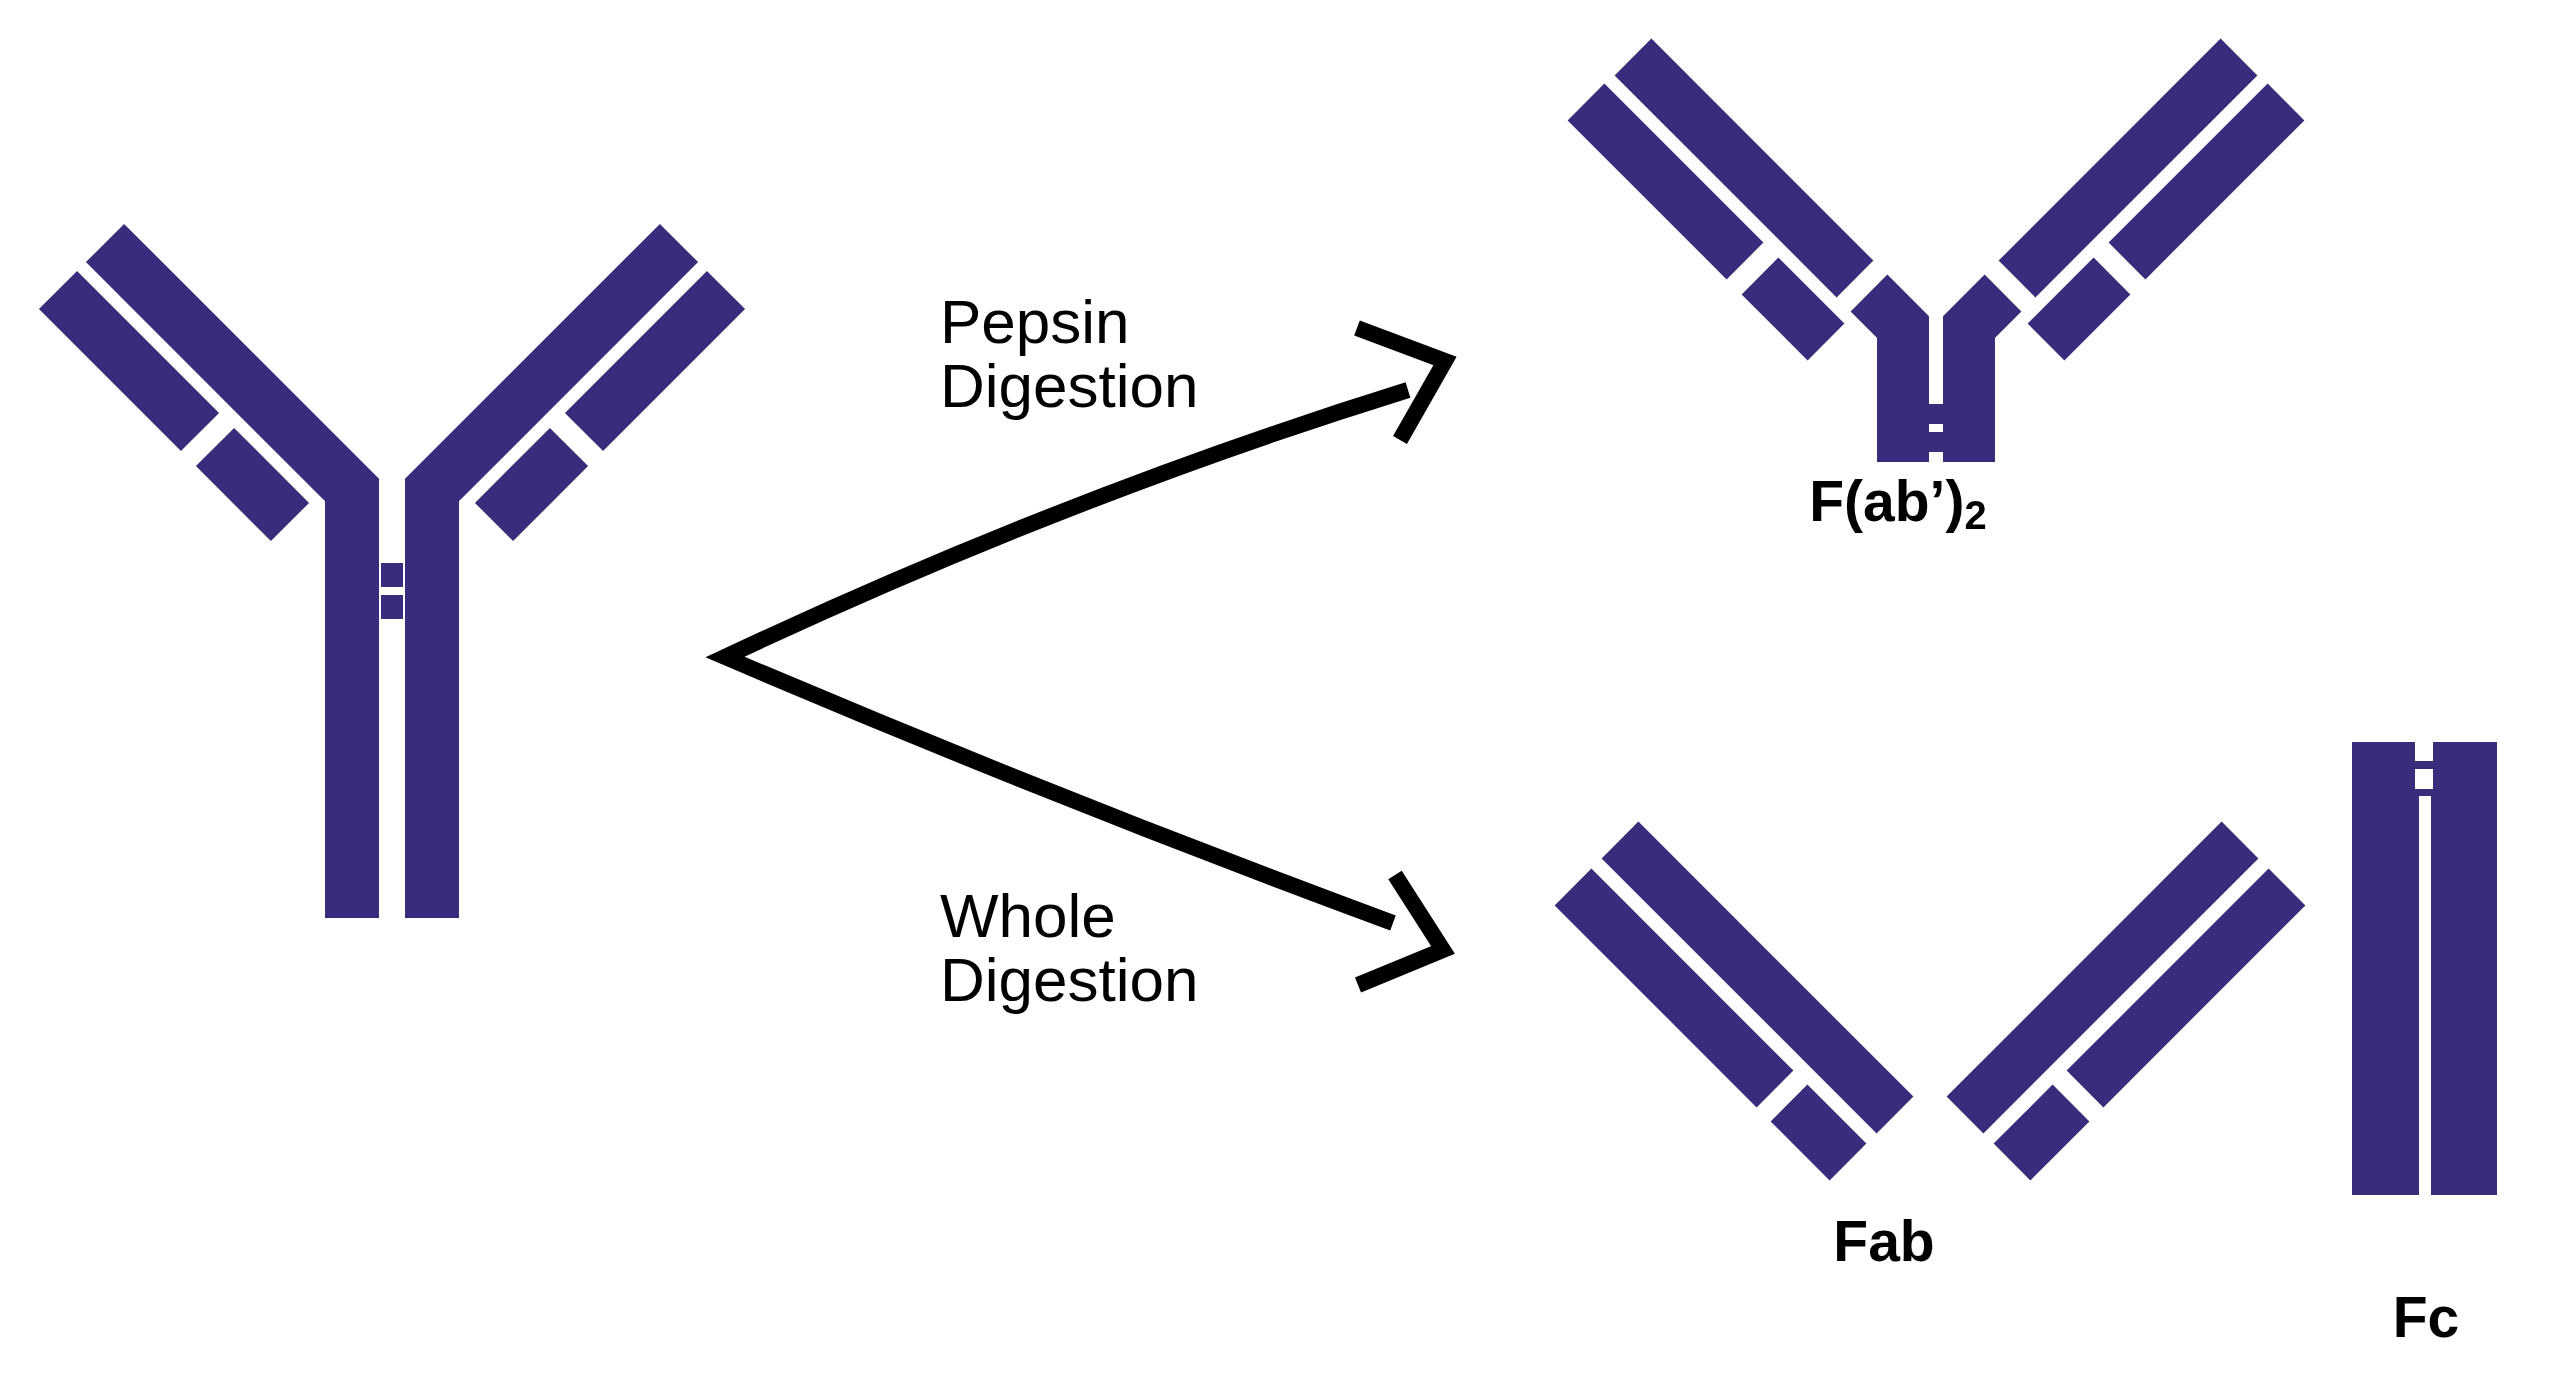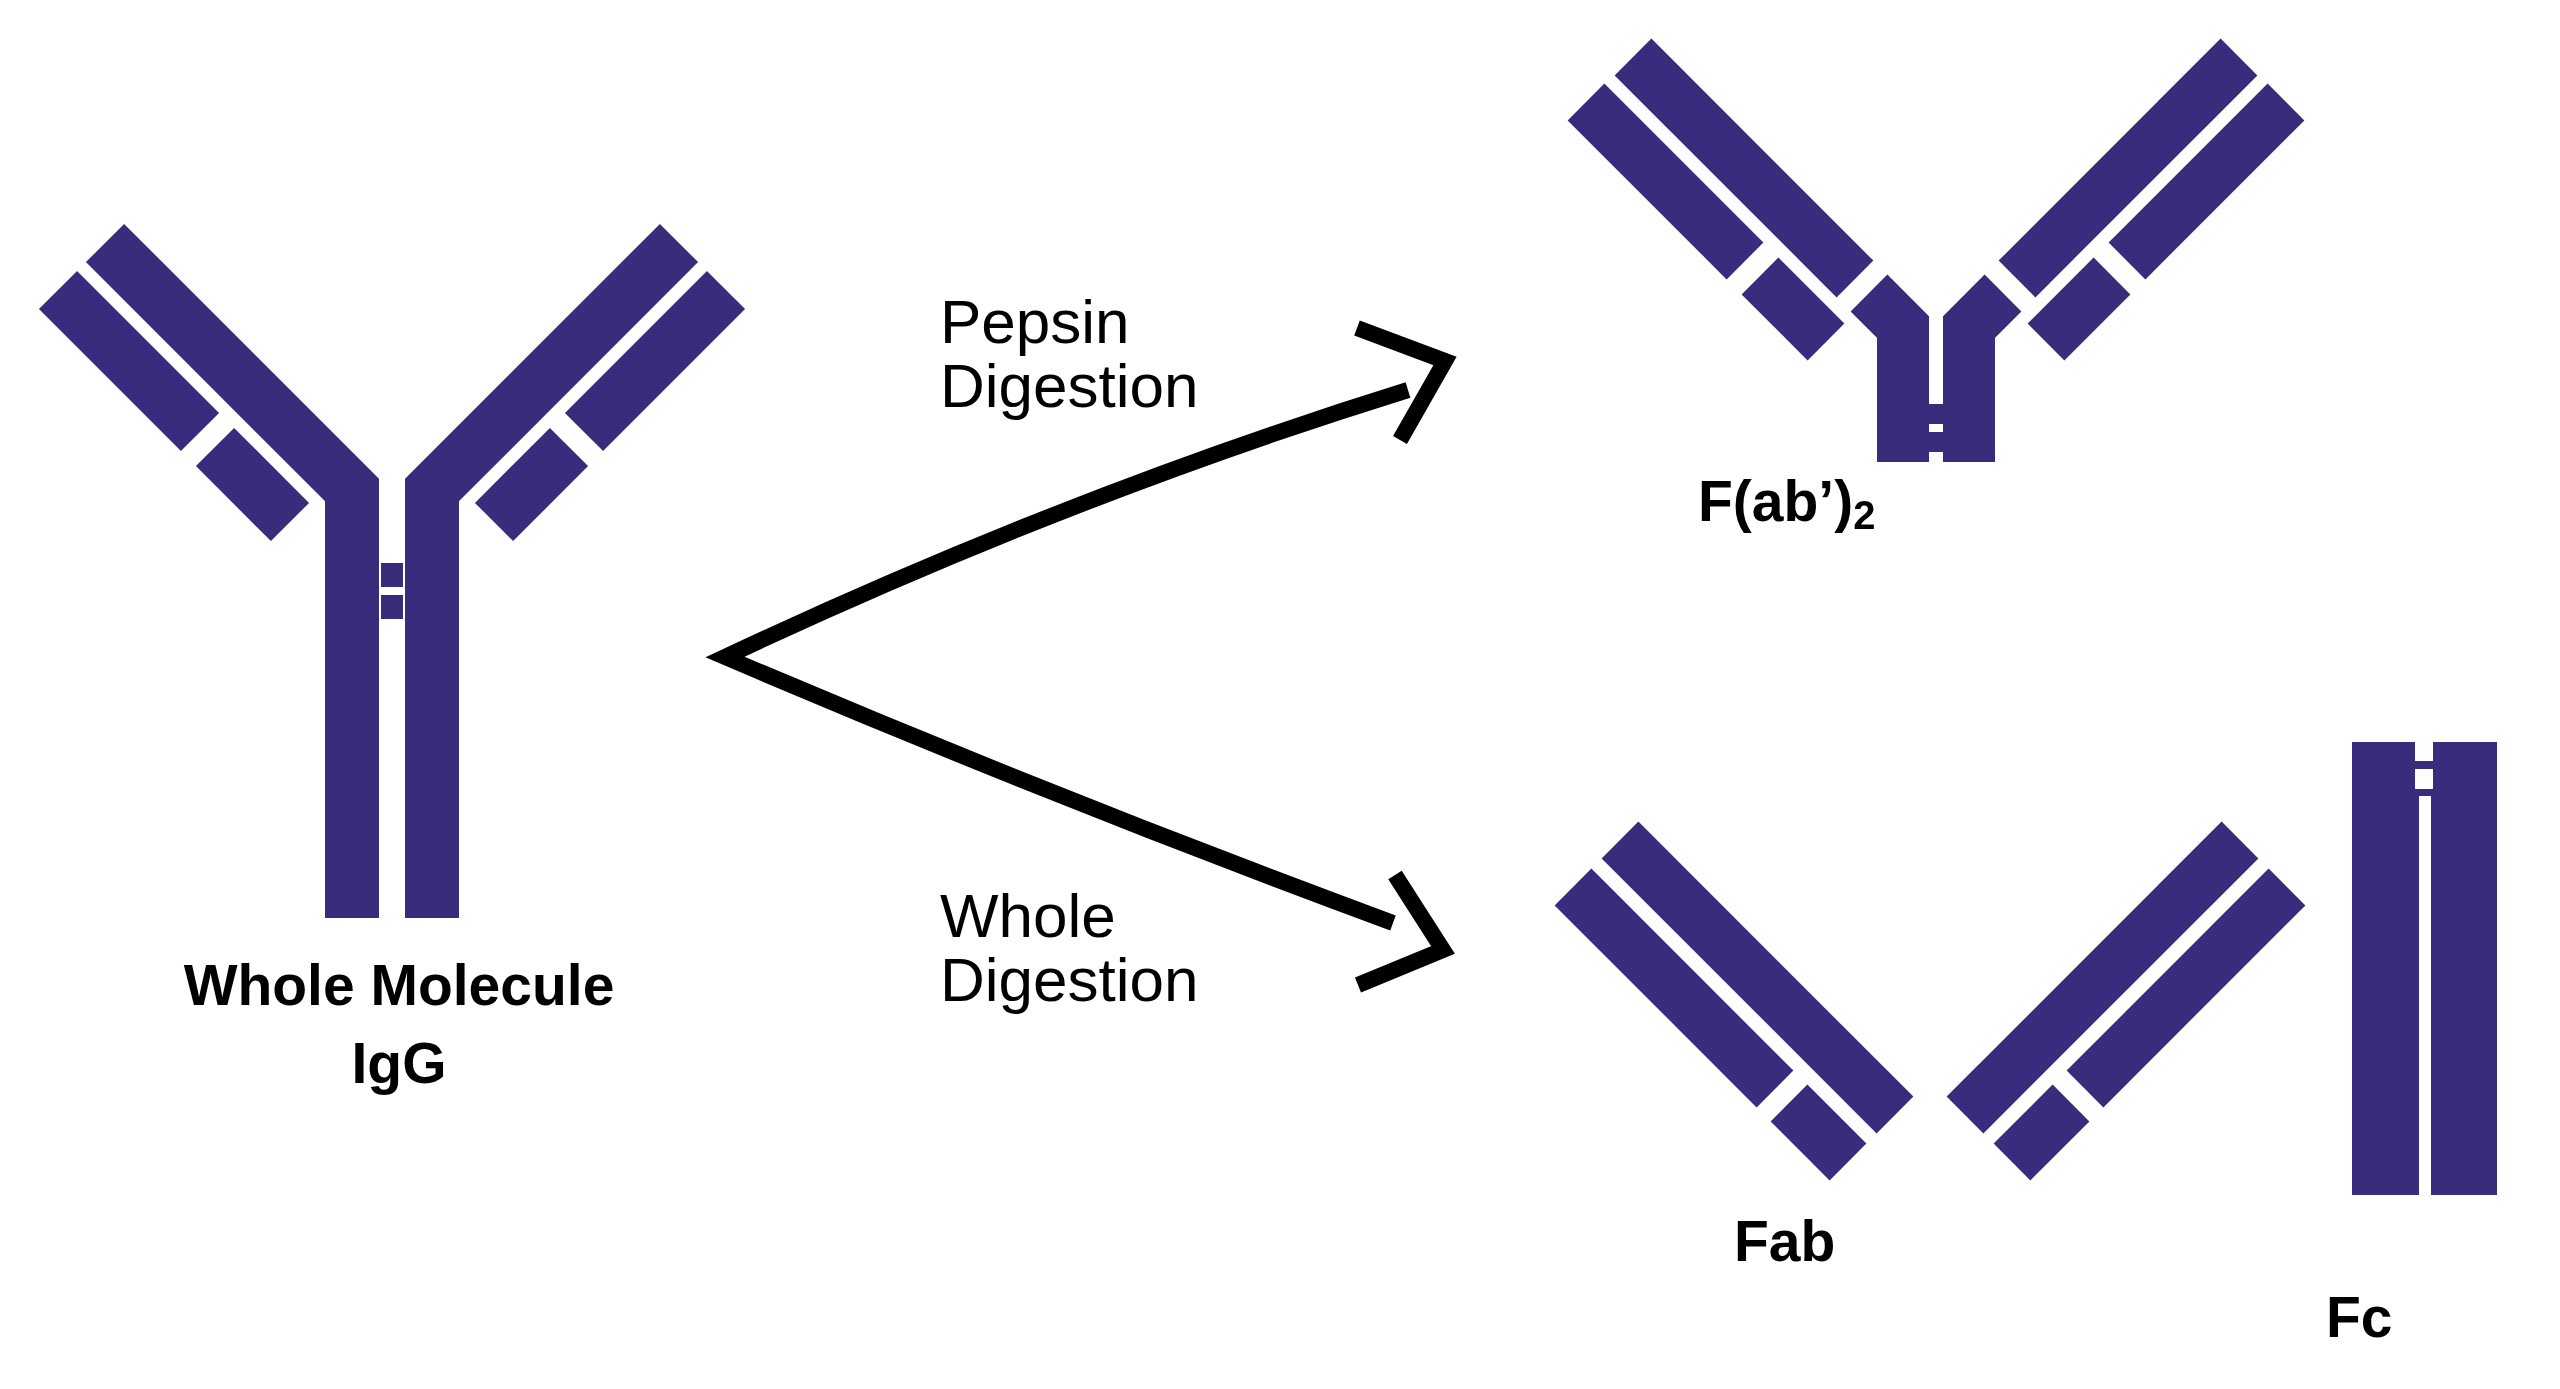--- a/index.html
+++ b/index.html
@@ -18,21 +18,21 @@
   }
   #artwork{position:absolute;left:0;top:0;width:2560px;height:1389px;}
   .antibody-stroke{stroke:var(--antibody);fill:none;stroke-linecap:butt;stroke-linejoin:miter;}
   .sw54{stroke-width:54;}
   .sw52{stroke-width:52;}
   .antibody-fill{fill:var(--antibody);stroke:none;}
   .white-fill{fill:var(--background);stroke:none;}
   .arrow-stroke{stroke:var(--arrow);fill:none;stroke-width:16;stroke-linecap:butt;stroke-linejoin:miter;}
   .label{position:absolute;color:var(--text);white-space:nowrap;}
   .enzyme-label{font-size:62px;line-height:64px;font-weight:400;text-align:left;}
-  .fragment-label{font-weight:700;font-size:57px;line-height:78px;text-align:left;}
+  .fragment-label{font-weight:700;font-size:57px;line-height:78px;text-align:center;}
   .subscript{font-size:40px;position:relative;top:8px;font-weight:700;}
   .centered{text-align:center;}
 </style>
 </head>
 <body>
 
 <div id="canvas">
 
   <svg id="artwork" viewBox="0 0 2560 1389">
 
@@ -76,24 +76,20 @@
     </g>
 
     <g>
       <rect class="antibody-fill" x="2352" y="742" width="145" height="453"></rect>
       <rect class="white-fill" x="2415" y="742" width="18" height="19"></rect>
       <rect class="white-fill" x="2415" y="769" width="18" height="20"></rect>
       <rect class="white-fill" x="2419" y="796" width="12" height="399"></rect>
     </g>
   </svg>
 
-  <div class="label fragment-label centered" style="left:99px;top:946px;width:600px;">
-    <div>Whole Molecule</div>
-    <div>IgG</div>
-  </div>
 
   <div class="label enzyme-label" style="left:940px;top:290px;">
     <div>Pepsin</div>
     <div>Digestion</div>
   </div>
 
   <div class="label enzyme-label" style="left:940px;top:884px;">
     <div>Whole</div>
     <div>Digestion</div>
   </div>

